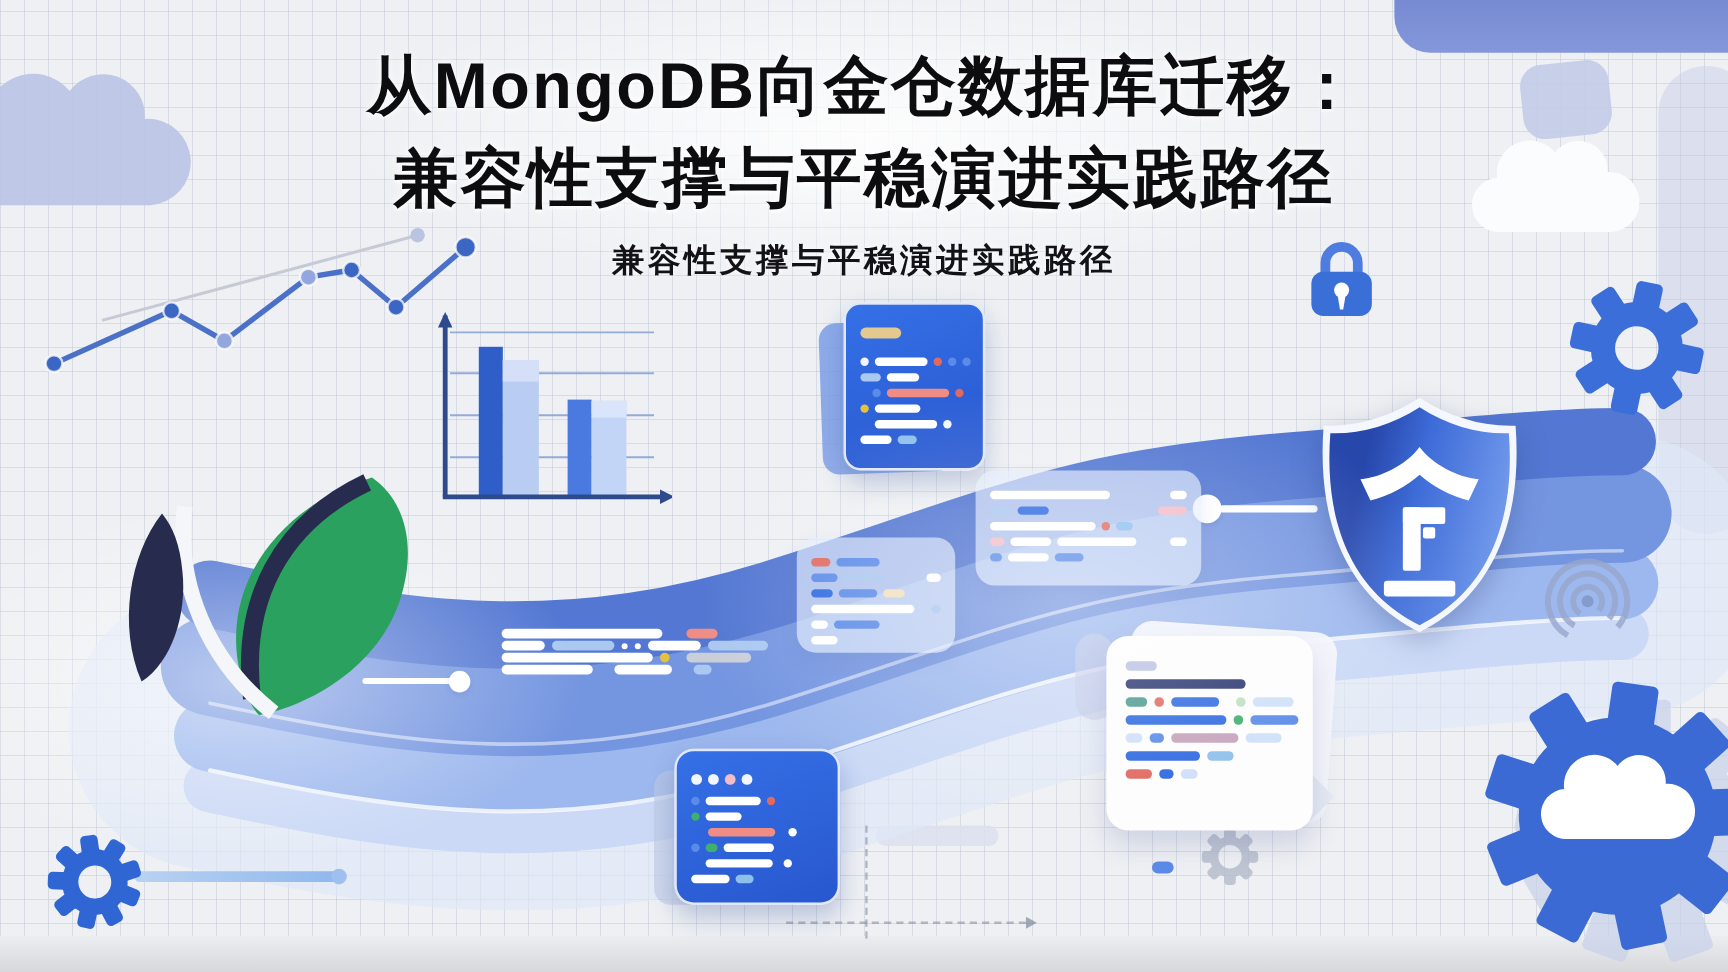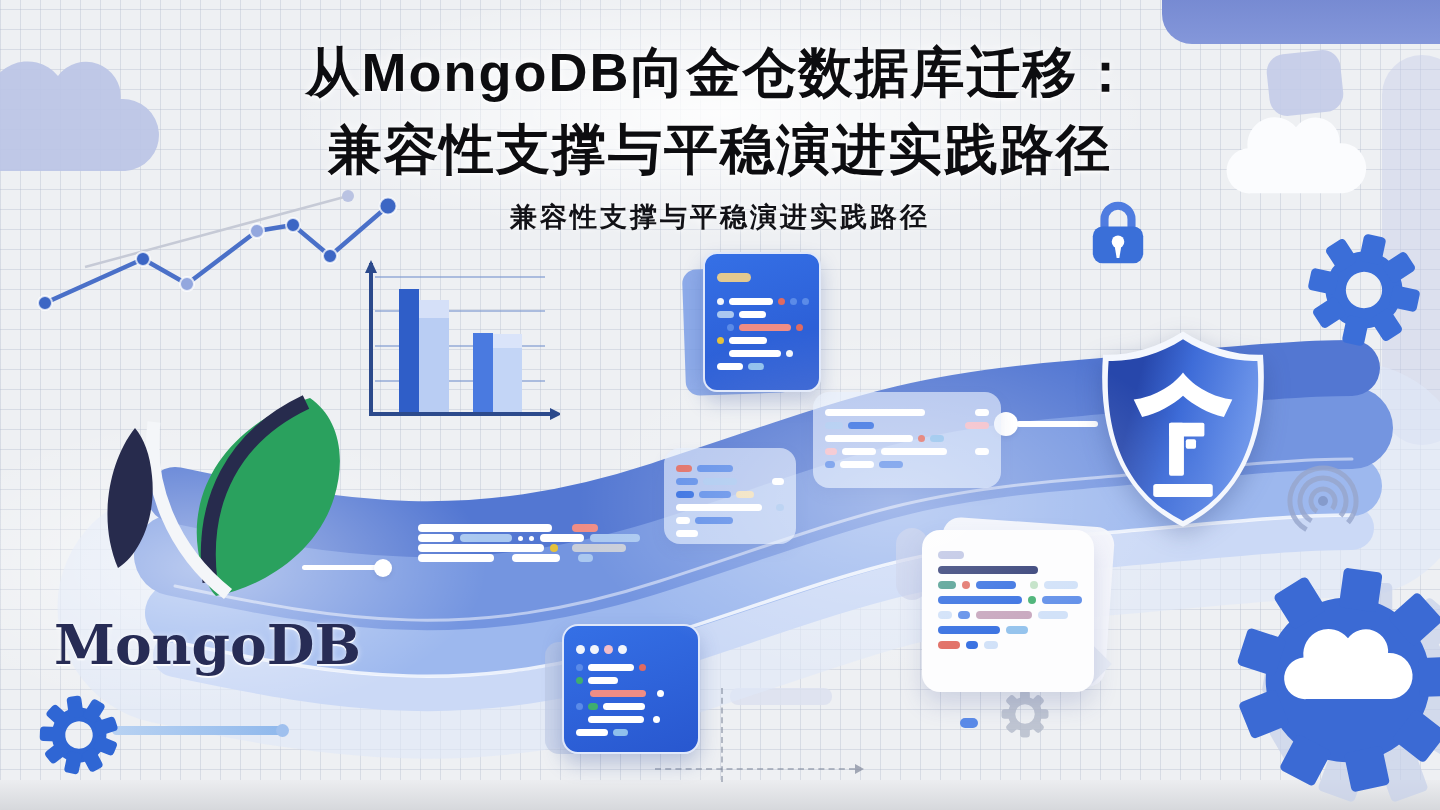--- a/index.html
+++ b/index.html
@@ -460,21 +460,20 @@
   <div class="dash-h" style="left:655px;top:768px;width:200px;"></div>
   <div class="dash-arrow" style="left:855px;top:764px;"></div>
 
   <svg class="abs" style="left:88px;top:392px;z-index:6;" width="270" height="225" viewBox="0 0 270 225">
     <path d="M222 6 C150 28 100 88 110 158 C113 180 120 196 128 204 C170 196 228 164 246 106 C260 60 248 24 222 6 Z" fill="#2aa15e"></path>
     <path d="M212 16 C142 50 108 112 118 188" stroke="#eef2f8" stroke-width="6" fill="none"></path>
     <path d="M218 10 C146 44 112 108 122 190" stroke="#272b4d" stroke-width="15" fill="none"></path>
     <path d="M66 30 C58 92 84 158 140 202" stroke="#f4f6f9" stroke-width="13" fill="none"></path>
     <path d="M47 36 C20 70 10 130 30 176 C55 160 68 120 64 84 C62 62 56 47 47 36 Z" fill="#272b4d"></path>
   </svg>
-  <div class="wordmark">MongoDB</div>
 
   <div class="title-wrap">
     <div class="title-line">从MongoDB向金仓数据库迁移：</div>
     <div class="title-line">兼容性支撑与平稳演进实践路径</div>
     <div class="subtitle">兼容性支撑与平稳演进实践路径</div>
   </div>
 
   <div class="grid-fade"></div>
 </div>
 

